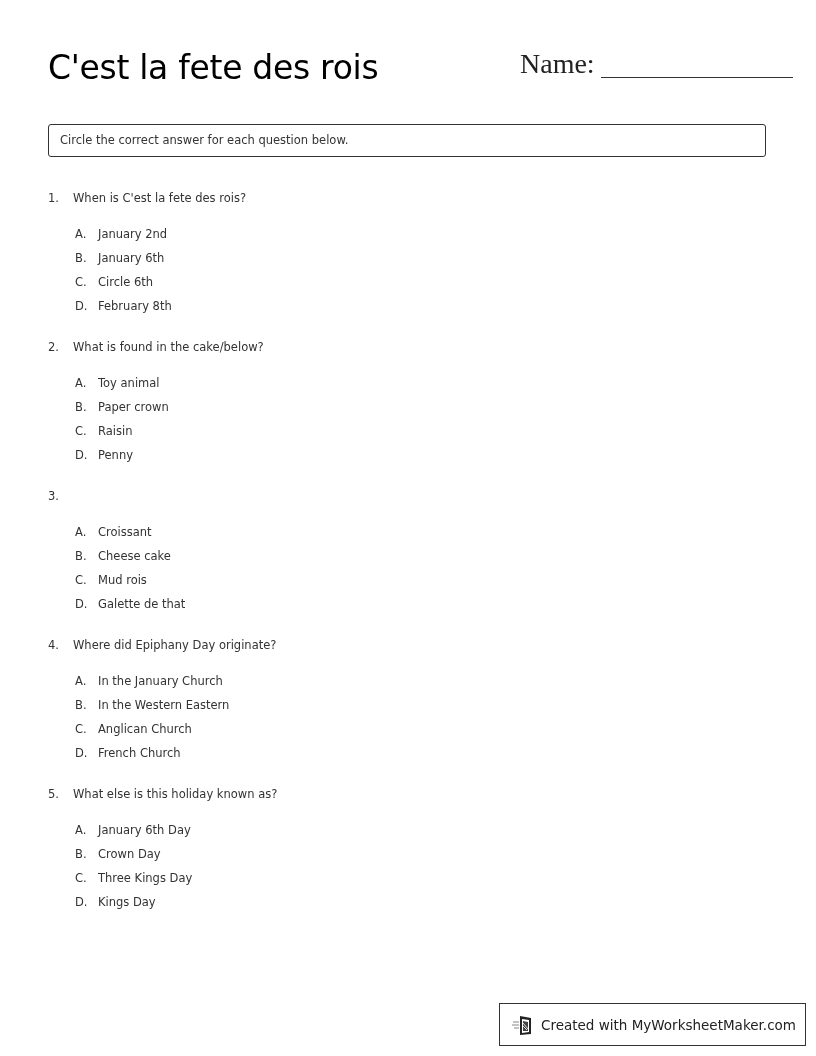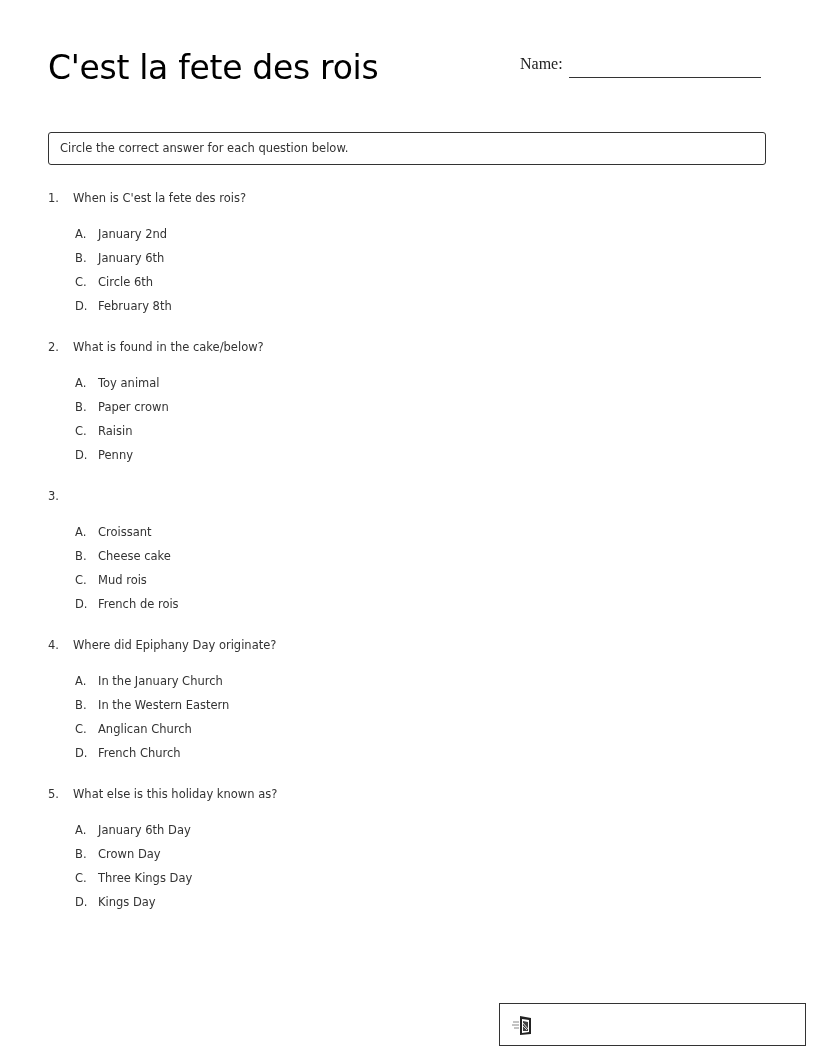--- a/index.html
+++ b/index.html
@@ -30,36 +30,36 @@
     }
     .name-area {
       position: absolute;
       left: 520px;
       top: 52px;
       display: flex;
       align-items: flex-end;
     }
     .name-label {
       font-family: "Liberation Serif", serif;
-      font-size: 16px;
+      font-size: 28px;
       color: #222;
       line-height: 24px;
     }
     .name-line {
       display: inline-block;
       width: 192px;
       height: 0;
       border-bottom: 1.5px solid #333;
       margin-left: 6px;
       margin-bottom: -2px;
     }
     .instructions {
       position: absolute;
       left: 48px;
-      top: 132px;
+      top: 124px;
       width: 718px;
       height: 33px;
       box-sizing: border-box;
       border: 1.3px solid #333;
       border-radius: 3px;
       font-size: 11.5px;
       line-height: 31px;
       padding-left: 11px;
       color: #333;
     }
@@ -203,21 +203,21 @@
       <li class="option">
         <span class="opt-letter">B.</span>
         <span>Cheese cake</span>
       </li>
       <li class="option">
         <span class="opt-letter">C.</span>
         <span>Mud rois</span>
       </li>
       <li class="option">
         <span class="opt-letter">D.</span>
-        <span>French de rois</span>
+        <span>Galette de that</span>
       </li>
     </ul>
   </li>
 
   <li class="question" style="top:447px;">
     <div class="q-row">
       <span class="q-num">4.</span>
       <span class="q-text">Where did Epiphany Day originate?</span>
     </div>
     <ul class="options">
@@ -272,13 +272,14 @@
       <line x1="1" y1="9" x2="7" y2="9" stroke="#888" stroke-width="1"></line>
       <line x1="0" y1="12" x2="7" y2="12" stroke="#888" stroke-width="1"></line>
       <line x1="2" y1="15" x2="7" y2="15" stroke="#888" stroke-width="1"></line>
       <polygon points="8,3 19,5 19,21 8,22" fill="#222"></polygon>
       <polygon points="10,6 17,7 17,19 10,20" fill="#fff"></polygon>
       <polygon points="11,8 16,9 16,18 11,18" fill="#444"></polygon>
       <line x1="11" y1="10" x2="16" y2="16" stroke="#fff" stroke-width="0.8"></line>
       <line x1="11" y1="13" x2="15" y2="17" stroke="#fff" stroke-width="0.8"></line>
     </svg>
   </span>
+  <span class="footer-text">Created with MyWorksheetMaker.com</span>
 </div>
 
 </body></html>

